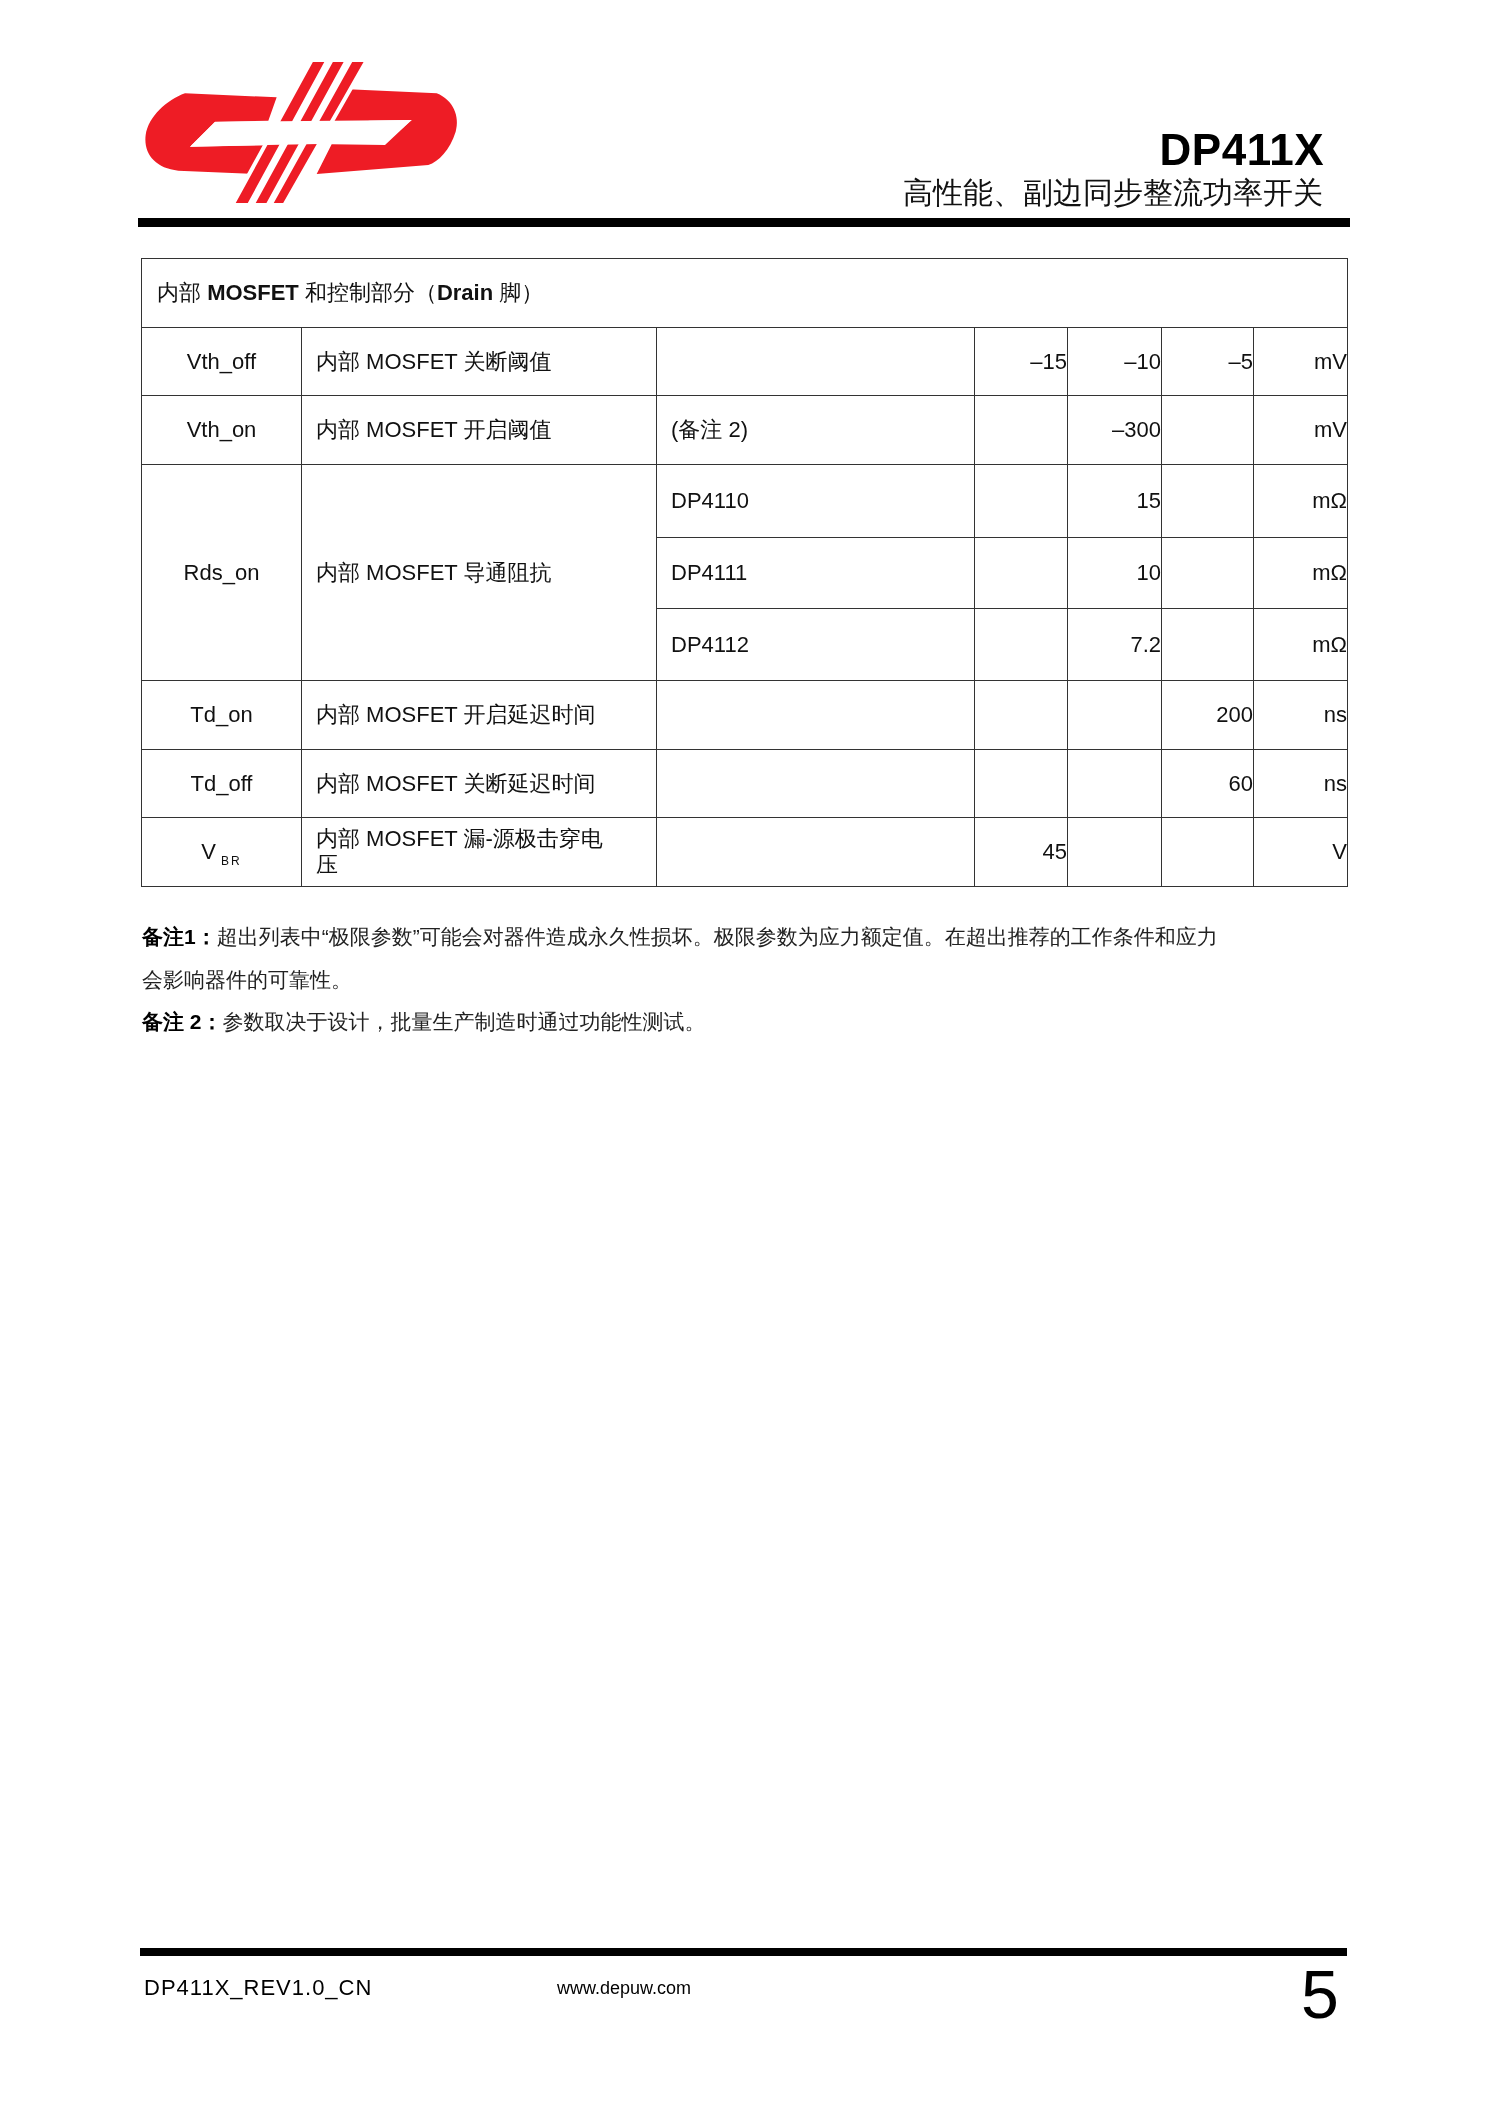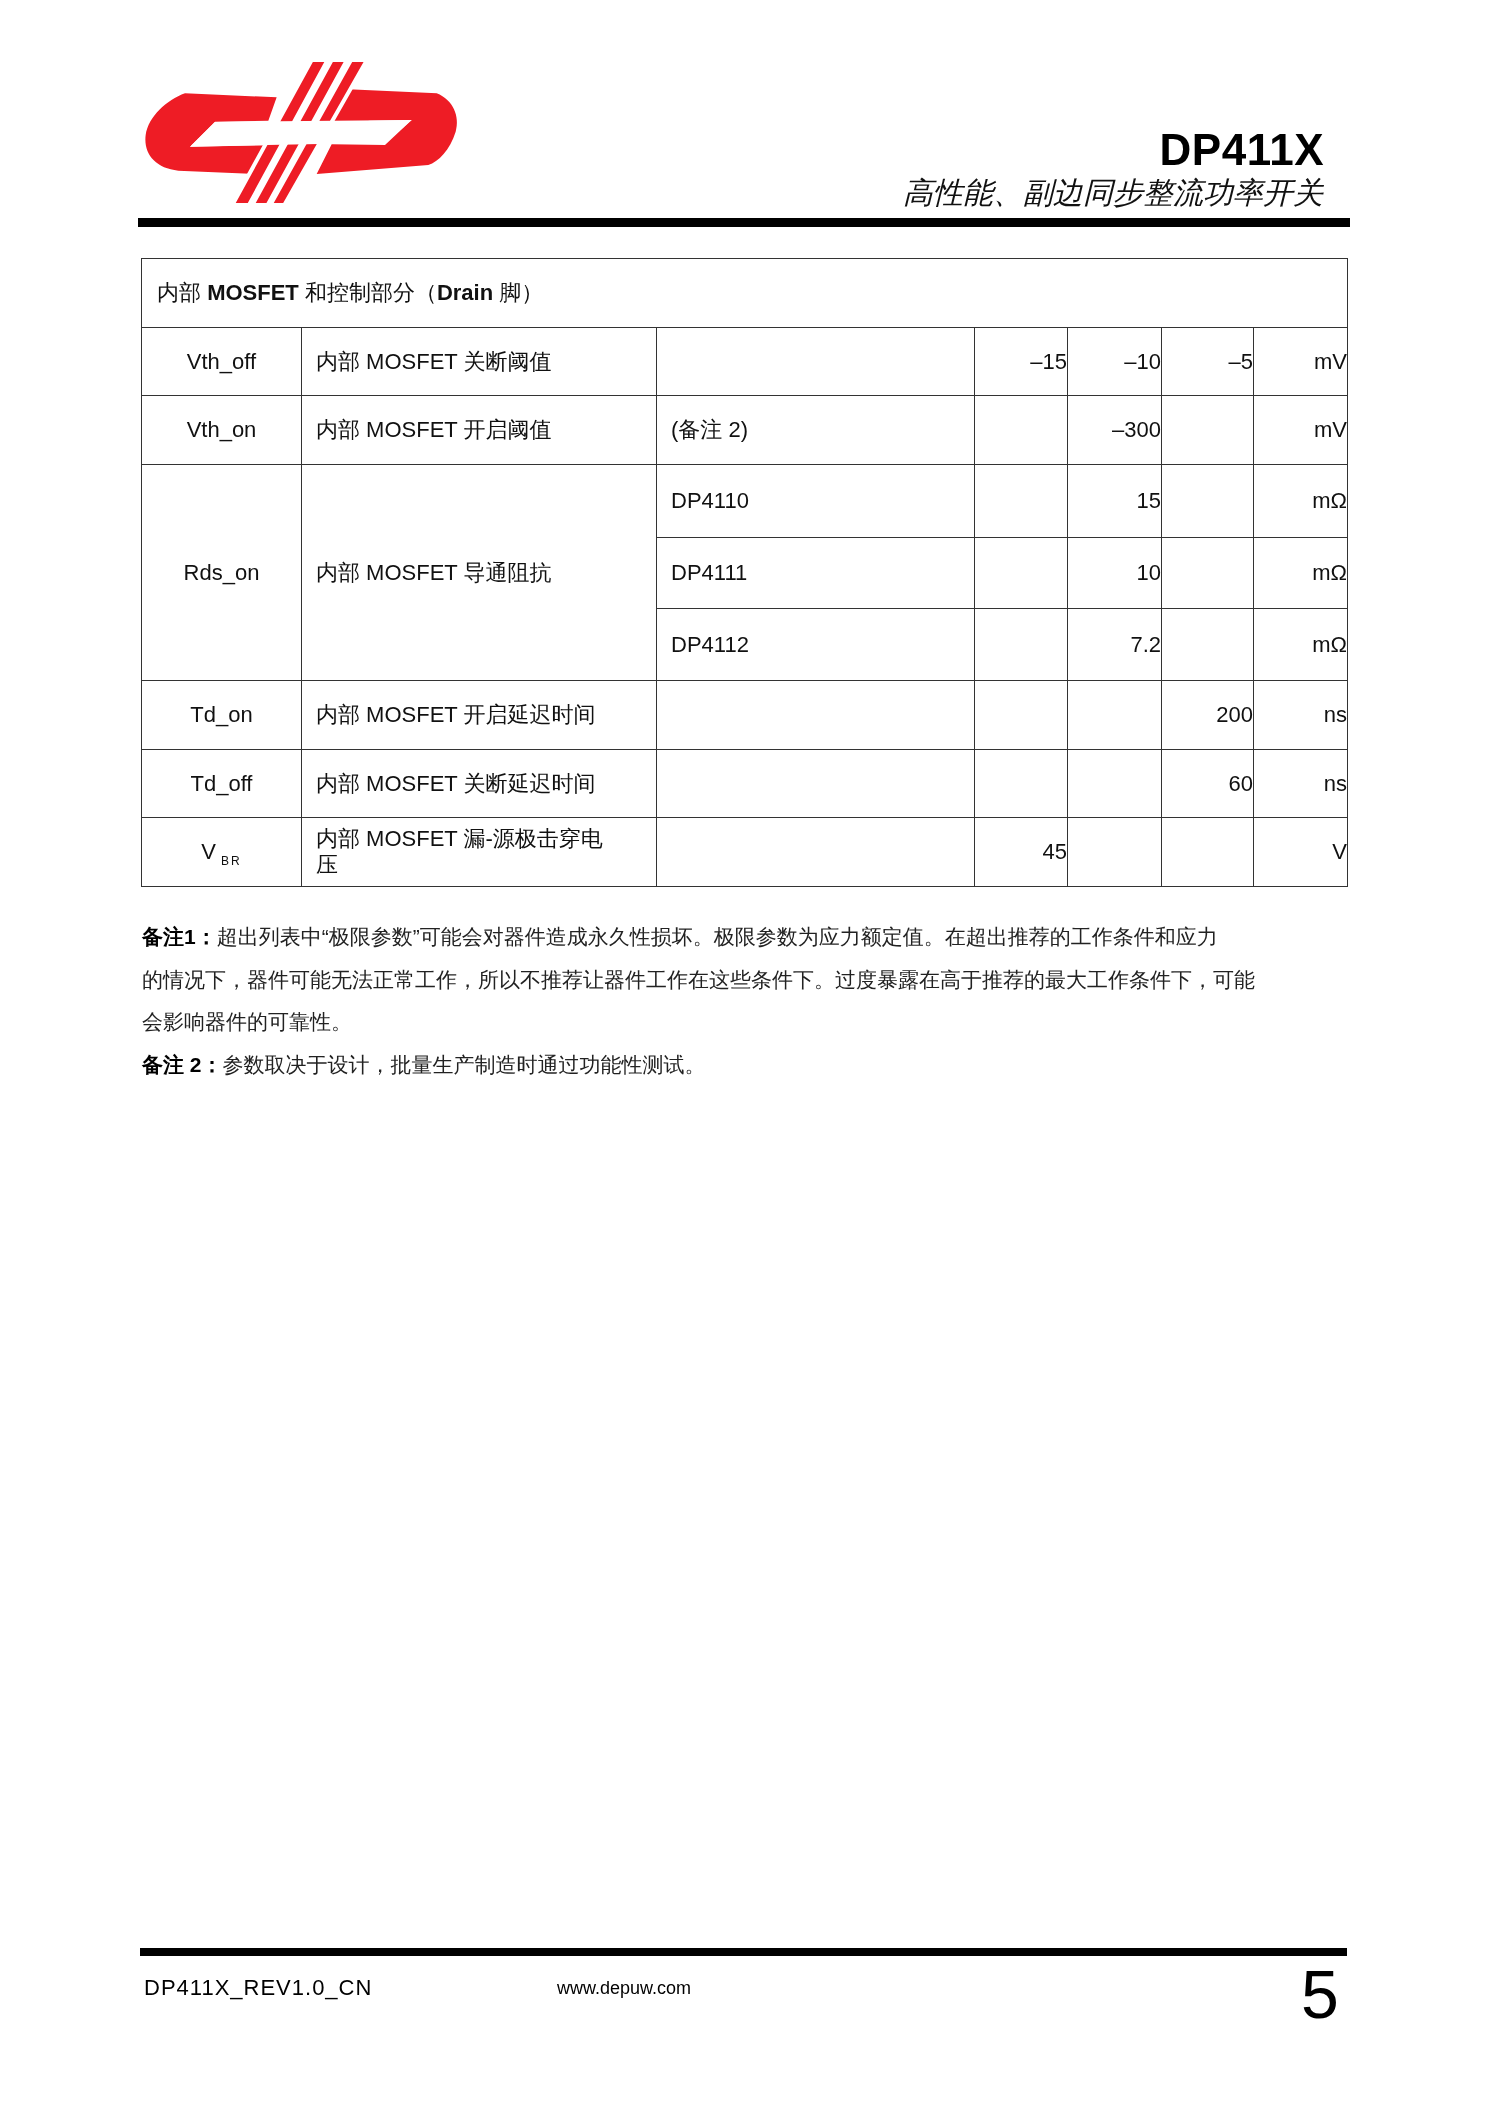--- a/index.html
+++ b/index.html
@@ -31,21 +31,20 @@
       font-weight: bold;
       letter-spacing: 0.5px;
       white-space: nowrap;
     }
     .doc-subtitle {
       position: absolute;
       right: 164px;
       top: 178px;
       font-size: 30px;
       line-height: 30px;
-      font-style: italic;
       white-space: nowrap;
       color: #111111;
       margin-left: 26px;
     }
     .header-rule {
       position: absolute;
       left: 138px;
       top: 218px;
       width: 1212px;
       height: 9px;
@@ -246,21 +245,20 @@
         <td class="num">45</td>
         <td class="num"></td>
         <td class="num"></td>
         <td class="num">V</td>
       </tr>
     </tbody>
   </table>
 
   <div class="notes">
     <div class="line"><span class="label">备注1：</span><span>超出列表中“极限参数”可能会对器件造成永久性损坏。极限参数为应力额定值。在超出推荐的工作条件和应力</span></div>
-    <div class="line"><span>的情况下，器件可能无法正常工作，所以不推荐让器件工作在这些条件下。过度暴露在高于推荐的最大工作条件下，可能</span></div>
     <div class="line"><span>会影响器件的可靠性。</span></div>
     <div class="line"><span class="label">备注 2：</span><span>参数取决于设计，批量生产制造时通过功能性测试。</span></div>
   </div>
 
   <div class="footer-rule"></div>
   <div class="footer-docid">DP411X_REV1.0_CN</div>
   <div class="footer-web">www.depuw.com</div>
   <div class="page-number">5</div>
 
 </div>

